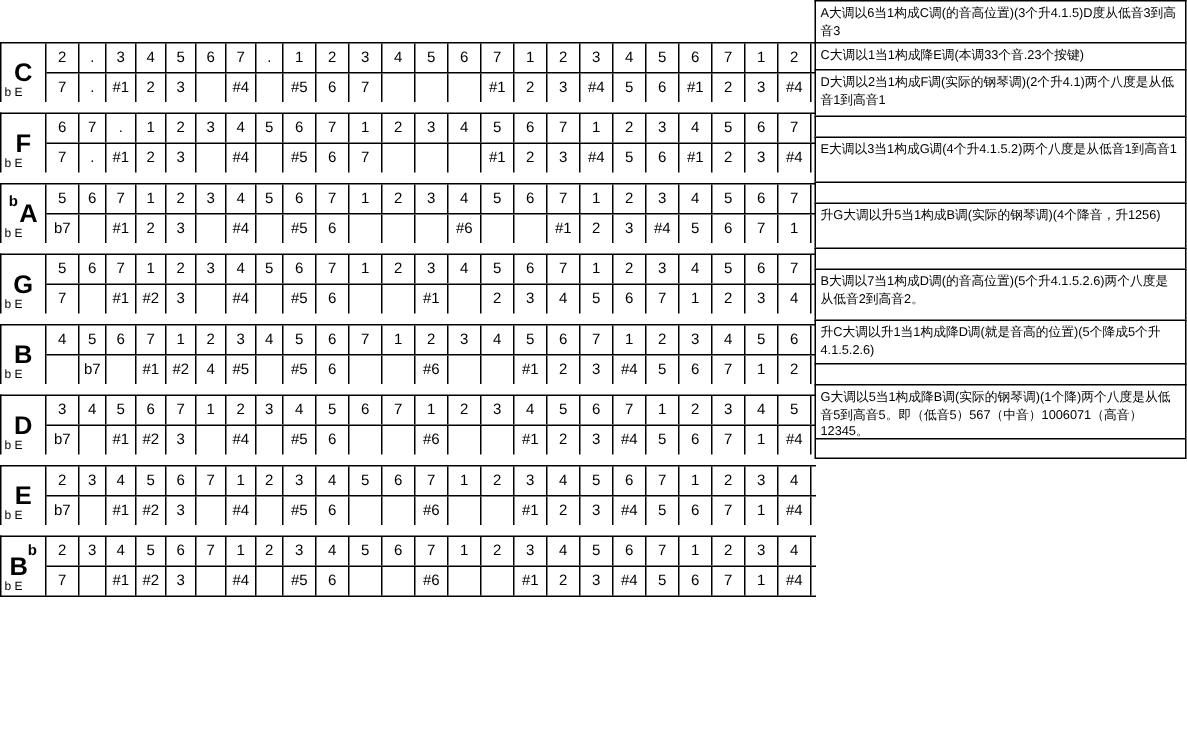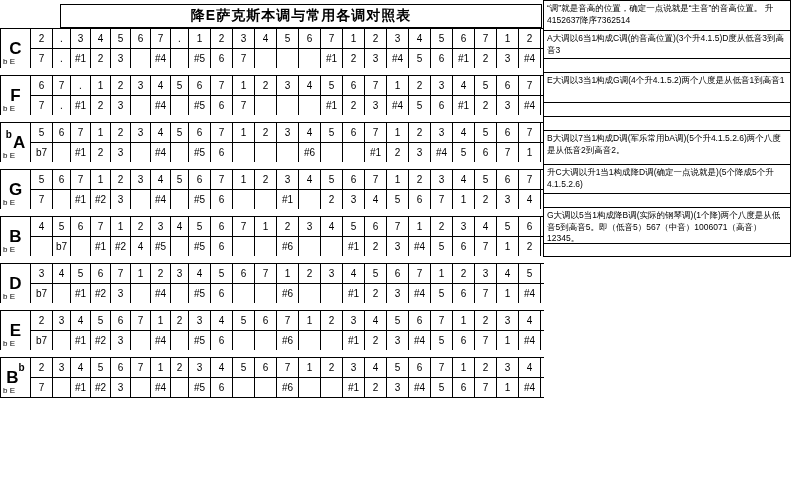--- a/index.html
+++ b/index.html
@@ -112,31 +112,32 @@
   .cell.blank { }
   .gap {
     height: 7px;
   }
 </style>
 </head>
 <body>
 
 <div class="page">
 
-  <div class="title-bar">降E萨克斯本调与常用各调对照表</div>
 
   <div class="notes">
-      <div class="note-block" style="height: 30px;">“调”就是音高的位置，确定一点说就是“主音”的音高位置。 升4152637降序7362514</div>
       <div class="note-block" style="height: 28px;">A大调以6当1构成C调(的音高位置)(3个升4.1.5)D度从低音3到高音3</div>
+      <div class="note-block" style="height: 18px;">C大调以1当1构成降E调(本调33个音.23个按键)</div>
+      <div class="note-block" style="height: 31px;">D大调以2当1构成F调(实际的钢琴调)(2个升4.1)两个八度是从低音1到高音1</div>
       <div class="note-block empty" style="height: 14px;"></div>
       <div class="note-block" style="height: 30px;">E大调以3当1构成G调(4个升4.1.5.2)两个八度是从低音1到高音1</div>
       <div class="note-block empty" style="height: 14px;"></div>
+      <div class="note-block" style="height: 30px;">升G大调以升5当1构成B调(实际的钢琴调)(4个降音，升1256)</div>
       <div class="note-block empty" style="height: 14px;"></div>
-      <div class="note-block" style="height: 34px;">B大调以7当1构成D调(军乐常用bA调)(5个升4.1.5.2.6)两个八度是从低音2到高音2。</div>
-      <div class="note-block" style="height: 29px;">升C大调以升1当1构成降D调(确定一点说就是)(5个降成5个升4.1.5.2.6)</div>
+      <div class="note-block" style="height: 34px;">B大调以7当1构成D调(的音高位置)(5个升4.1.5.2.6)两个八度是从低音2到高音2。</div>
+      <div class="note-block" style="height: 29px;">升C大调以升1当1构成降D调(就是音高的位置)(5个降成5个升4.1.5.2.6)</div>
       <div class="note-block empty" style="height: 14px;"></div>
       <div class="note-block" style="height: 36px;">G大调以5当1构成降B调(实际的钢琴调)(1个降)两个八度是从低音5到高音5。即（低音5）567（中音）1006071（高音）12345。</div>
       <div class="note-block empty" style="height: 14px;"></div>
     </div>
 
   <div class="grid">
       <div class="keyrow">
         <div class="keylabel">
           <span>C</span>
           <div style="position: absolute; left: 2px; bottom: 2px; font-size: 8px; font-weight: normal;">b E</div>

